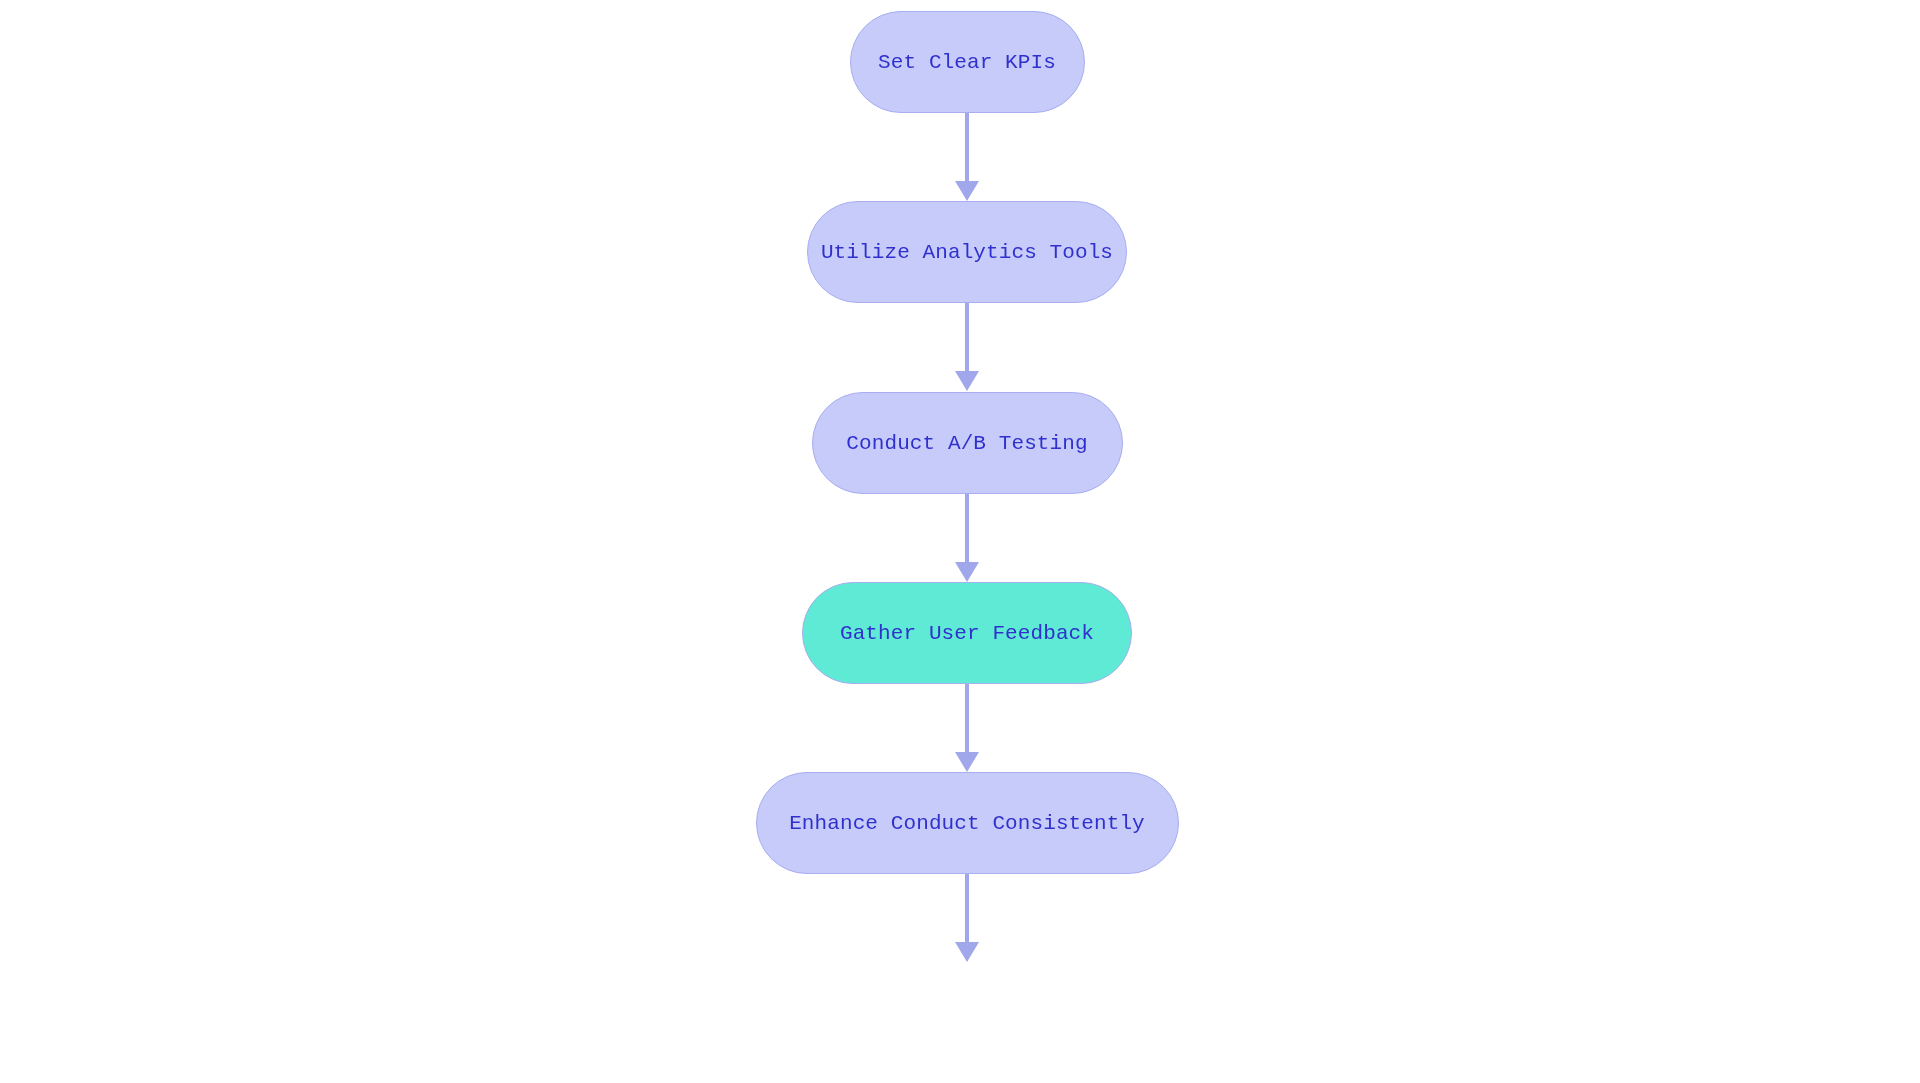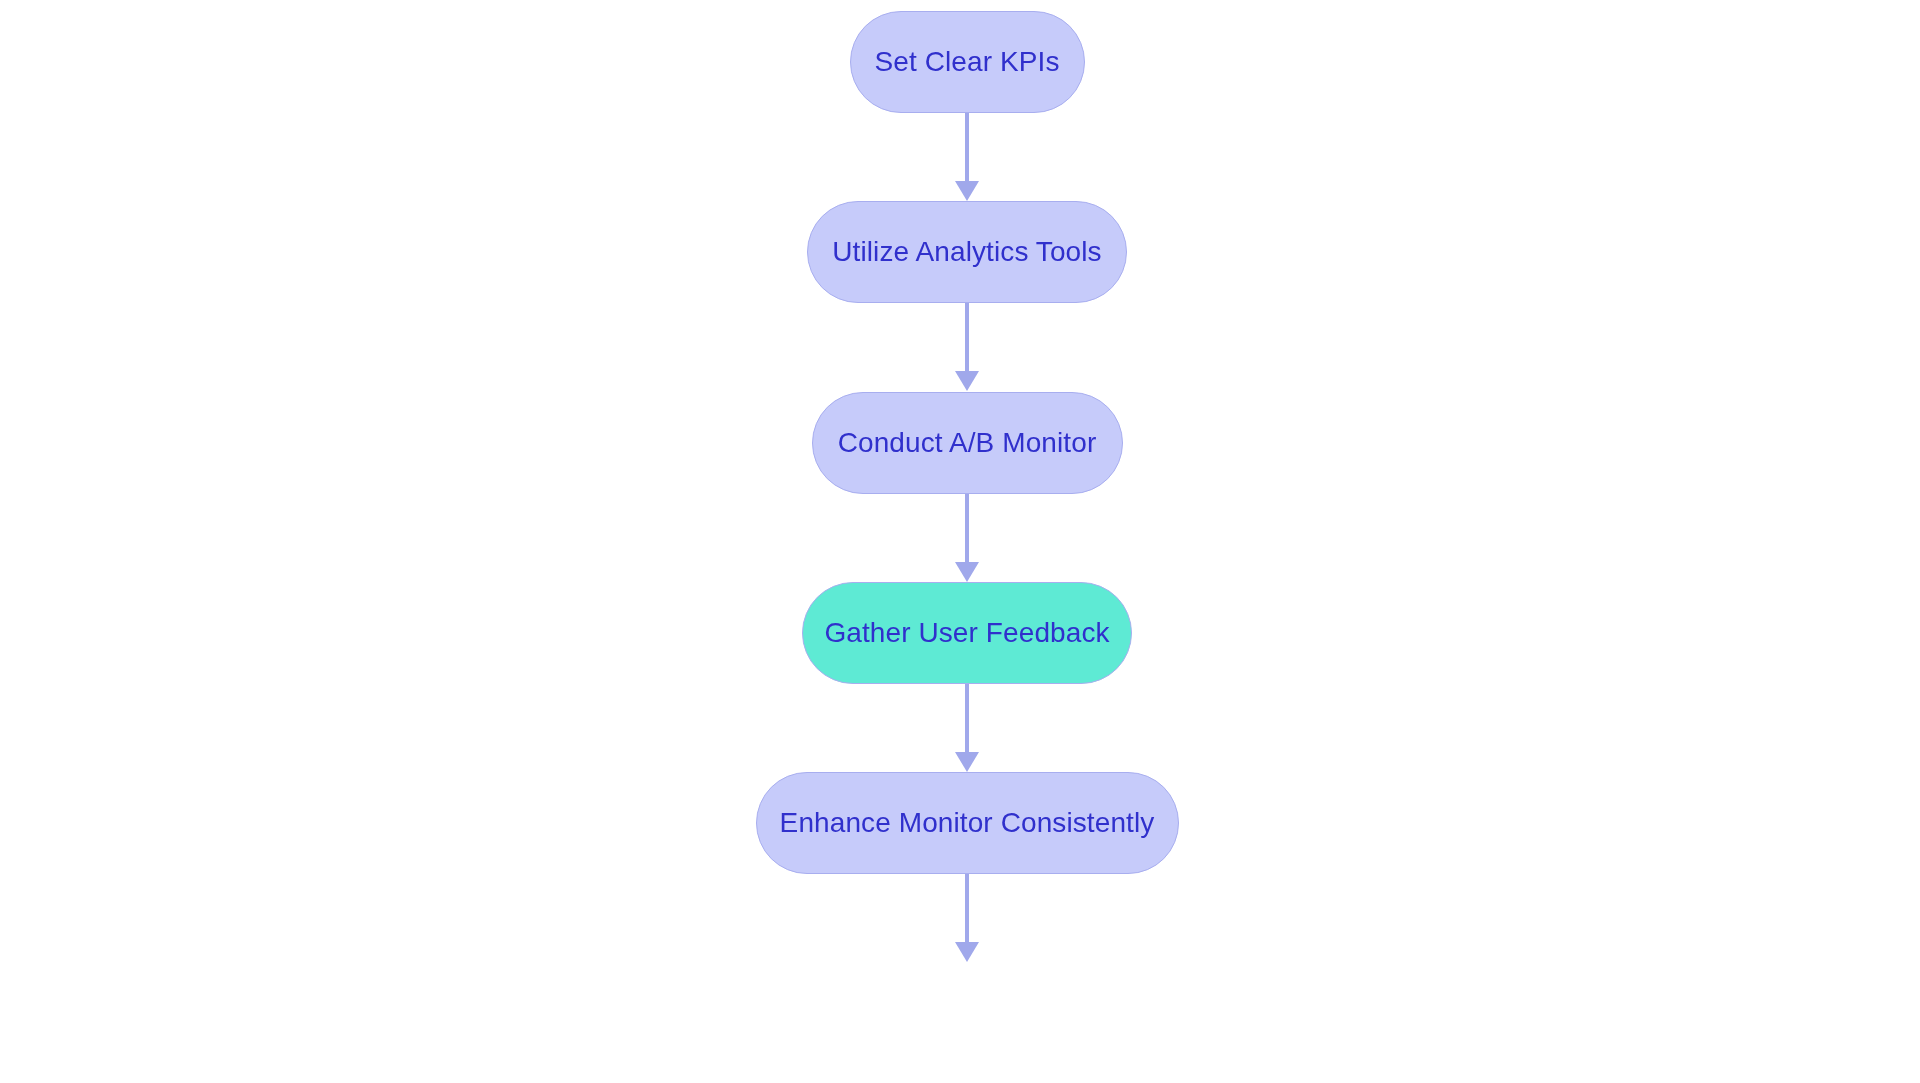--- a/index.html
+++ b/index.html
@@ -37,22 +37,22 @@
     display: flex;
     align-items: center;
     justify-content: center;
     box-sizing: border-box;
     height: 102px;
     border-radius: 51px;
     background: #c6cbfa;
     border: 1.5px solid #a8aeef;
   }
   .flow-node-label {
-    font-family: Liberation Sans, sans-serif;
-    font-size: 28px;
+    font-family: Liberation Mono, monospace;
+    font-size: 21px;
     line-height: 1;
     letter-spacing: 0.1px;
     color: #3030cc;
     white-space: nowrap;
     user-select: none;
   }
 </style>
 </head>
 <body>
 
@@ -74,23 +74,23 @@
   </svg>
 
   <div id="node-layer">
       <div class="flow-node" style="left: 849.5px; top: 11px; width: 235px; background: rgb(198, 203, 250); border-color: rgb(168, 174, 239);">
         <span class="flow-node-label" style="color: rgb(48, 48, 204);">Set Clear KPIs</span>
       </div>
       <div class="flow-node" style="left: 807px; top: 201px; width: 320px; background: rgb(198, 203, 250); border-color: rgb(168, 174, 239);">
         <span class="flow-node-label" style="color: rgb(48, 48, 204);">Utilize Analytics Tools</span>
       </div>
       <div class="flow-node" style="left: 811.5px; top: 392px; width: 311px; background: rgb(198, 203, 250); border-color: rgb(168, 174, 239);">
-        <span class="flow-node-label" style="color: rgb(48, 48, 204);">Conduct A/B Monitor</span>
+        <span class="flow-node-label" style="color: rgb(48, 48, 204);">Conduct A/B Testing</span>
       </div>
       <div class="flow-node" style="left: 802px; top: 582px; width: 330px; background: #5eead4; border-color: rgb(168, 174, 239);">
         <span class="flow-node-label" style="color: rgb(48, 48, 204);">Gather User Feedback</span>
       </div>
       <div class="flow-node" style="left: 755.5px; top: 772px; width: 423px; background: rgb(198, 203, 250); border-color: rgb(168, 174, 239);">
-        <span class="flow-node-label" style="color: rgb(48, 48, 204);">Enhance Monitor Consistently</span>
+        <span class="flow-node-label" style="color: rgb(48, 48, 204);">Enhance Conduct Consistently</span>
       </div>
     </div>
 
 </div>
 
 </body></html>

